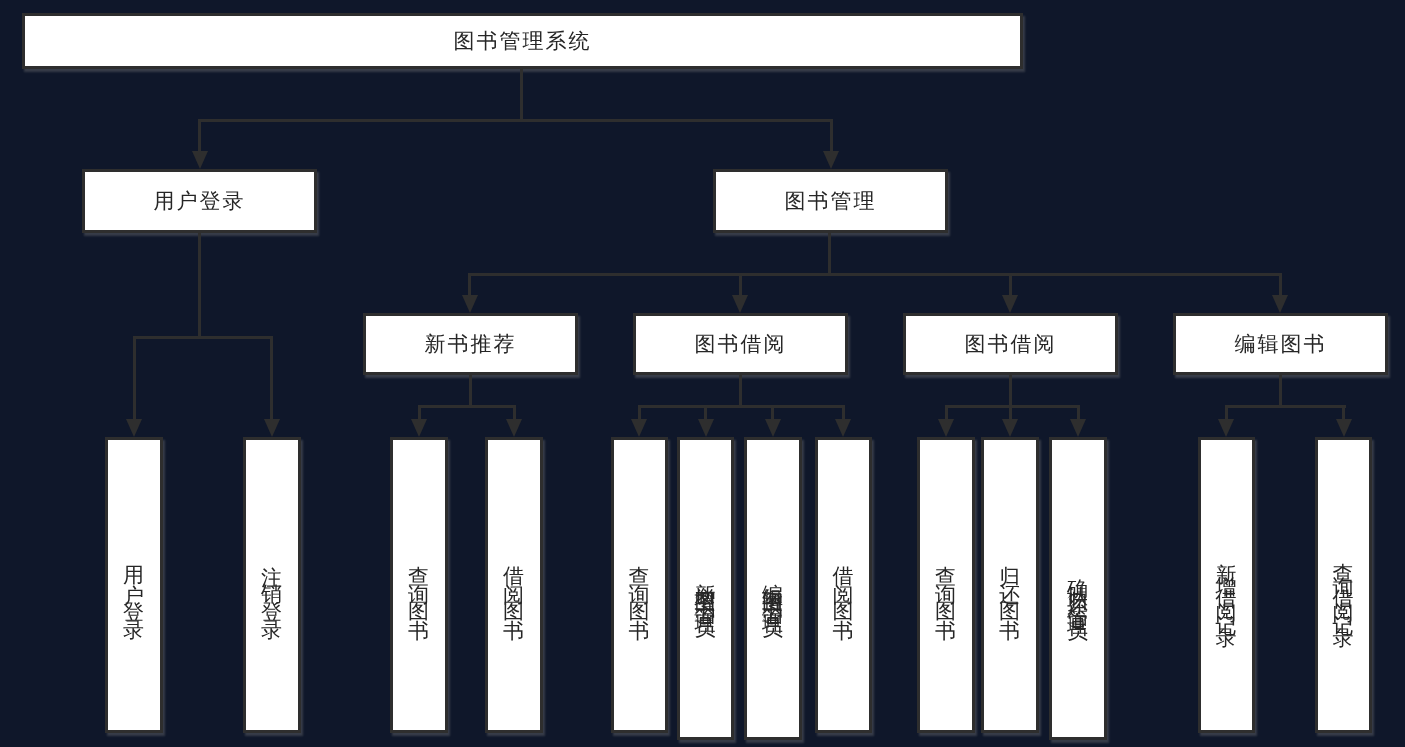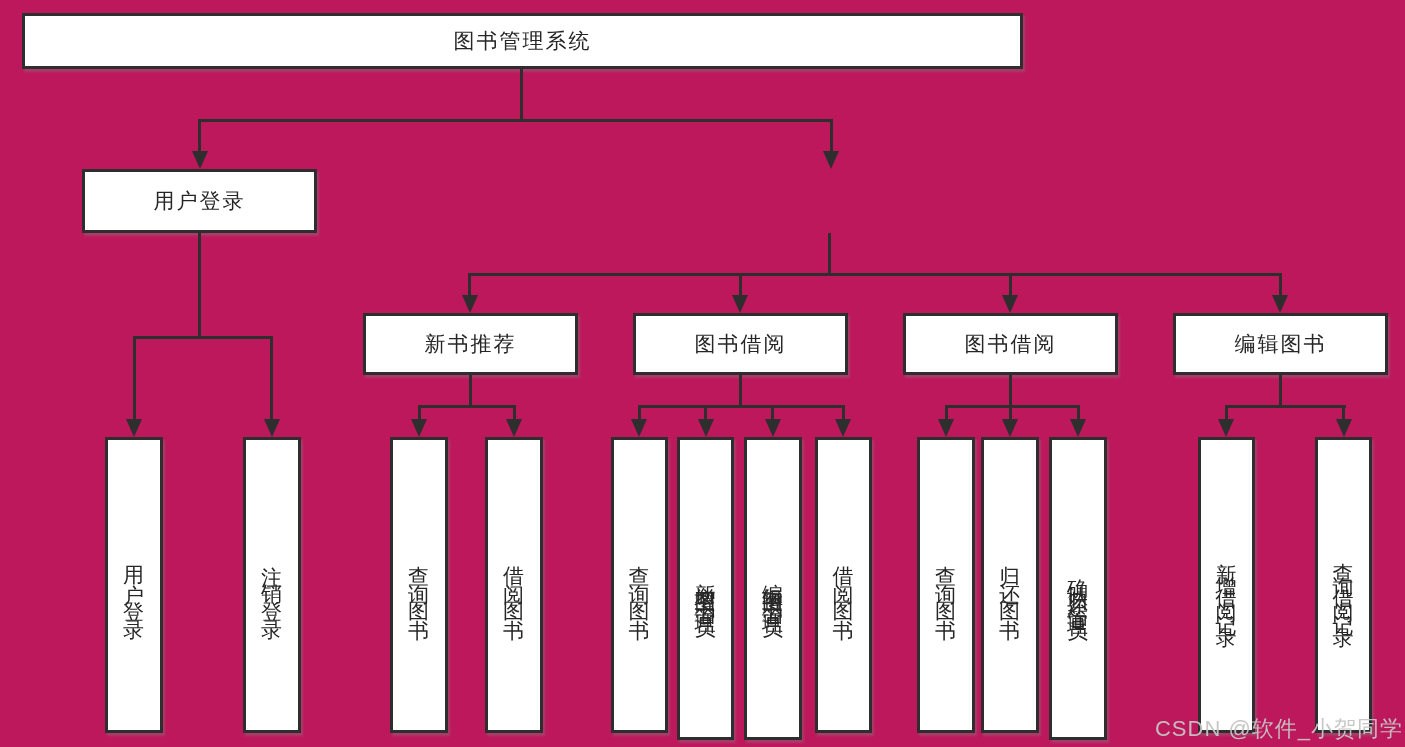--- a/index.html
+++ b/index.html
@@ -1,17 +1,17 @@
 <!DOCTYPE html>
 <html><head>
 <meta charset="utf-8">
 <style>
   html,body{margin:0;padding:0;background:#ffffff;}
   #stage{
-    position:relative;width:1405px;height:747px;background:#be185d;overflow:hidden;
+    position:relative;width:1405px;height:747px;background:#0f172a;overflow:hidden;
     font-family:"Liberation Sans","DejaVu Sans",sans-serif;
   }
   .box{
     position:absolute;box-sizing:border-box;background:#ffffff;
     border:3px solid #2e2e2e;
     box-shadow:2px 3px 2px rgba(130,130,130,0.35);
     display:flex;align-items:center;justify-content:center;
   }
   .hlabel{
     font-size:21px;color:#262626;letter-spacing:2px;white-space:nowrap;
@@ -48,20 +48,23 @@
 
   <div class="vline" style="left:520px;top:68px;height:52px;"></div>
   <div class="hline" style="left:198px;top:119px;width:635px;"></div>
   <div class="vline" style="left:198px;top:119px;height:34px;"></div>
   <div class="tri" style="left:192px;top:151px;"></div>
   <div class="vline" style="left:830px;top:119px;height:34px;"></div>
   <div class="tri" style="left:823px;top:151px;"></div>
 
   <div class="box" style="left:82px;top:169px;width:235px;height:64px;">
     <span class="hlabel">用户登录</span>
+  </div>
+  <div class="box" style="left:713px;top:169px;width:235px;height:64px;">
+    <span class="hlabel">图书管理</span>
   </div>
 
   <div class="vline" style="left:198px;top:233px;height:105px;"></div>
   <div class="hline" style="left:133px;top:336px;width:139px;"></div>
   <div class="vline" style="left:133px;top:336px;height:85px;"></div>
   <div class="tri" style="left:126px;top:419px;"></div>
   <div class="vline" style="left:270px;top:336px;height:85px;"></div>
   <div class="tri" style="left:264px;top:419px;"></div>
 
   <div class="vline" style="left:828px;top:233px;height:43px;"></div>
@@ -159,15 +162,14 @@
     <span class="vtext ls9">确认归还（管理员）</span>
   </div>
 
   <div class="box" style="left:1198px;top:437px;width:57px;height:296px;">
     <span class="vtext ls6">新增借阅记录</span>
   </div>
   <div class="box" style="left:1315px;top:437px;width:57px;height:296px;">
     <span class="vtext ls6">查询借阅记录</span>
   </div>
 
-  <div class="watermark">CSDN @软件_小贺同学</div>
 
 </div>
 
 </body></html>

